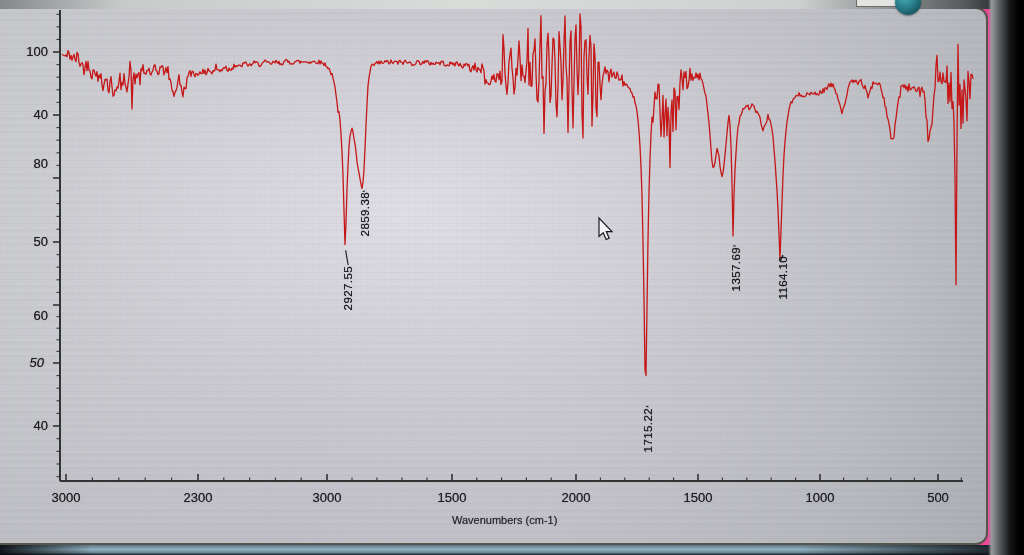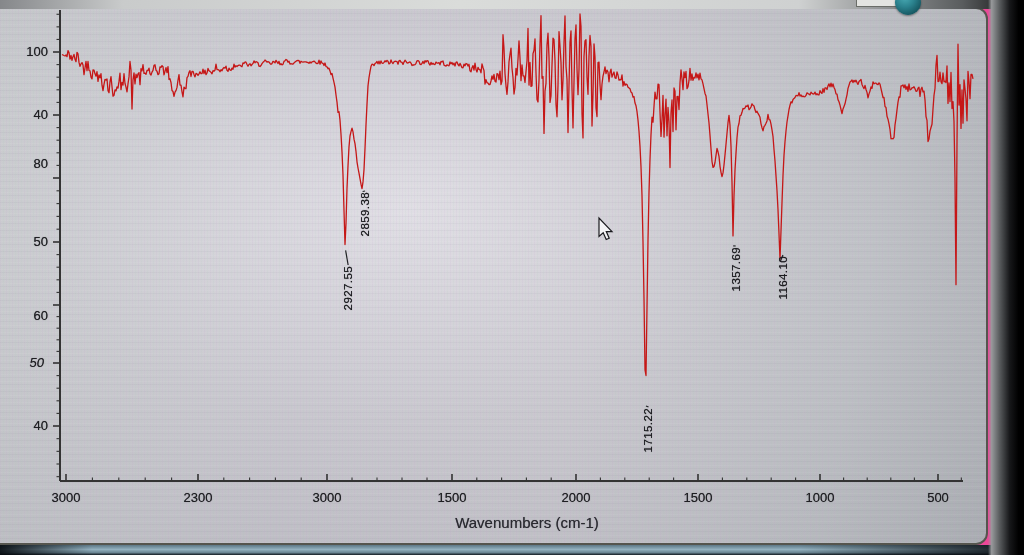--- a/index.html
+++ b/index.html
@@ -23,22 +23,22 @@
   .bottom-strip{position:absolute;left:0;top:545px;width:1024px;height:10px;
     background:
       linear-gradient(90deg, rgba(4,8,12,0.9) 0%, rgba(4,8,12,0) 9%, rgba(4,8,12,0) 78%, rgba(4,8,12,0.92) 100%),
       linear-gradient(180deg,#5d7886 0%,#93b1bf 45%,#6c8795 75%,#121a20 100%);}
   .right-bezel{position:absolute;left:988px;top:0;width:36px;height:555px;
     background:linear-gradient(90deg, rgba(151,153,155,0) 0%, #97999b 10%, #595c5e 32%, #17181a 60%, #000 85%);}
   #chart{position:absolute;left:0;top:0;pointer-events:none;}
   .ticklabel{position:absolute;color:#1e1e22;font-size:13px;text-shadow:0 0 0.7px rgba(50,50,55,0.85);white-space:nowrap;}
   .ylab{width:40px;text-align:right;}
   .xlab{transform:translateX(-50%);}
-  .axis-title{position:absolute;left:452px;top:514px;width:150px;text-align:center;
-    color:#2a2a30;font-size:15px;text-shadow:0 0 0.7px rgba(60,60,70,0.8);}
+  .axis-title{position:absolute;left:452px;top:514px;width:150px;
+    color:#2a2a30;font-size:11px;text-shadow:0 0 0.7px rgba(60,60,70,0.8);}
   .peak-label{position:absolute;writing-mode:vertical-rl;transform:rotate(180deg);
     color:#1b1b1f;font-size:11.5px;letter-spacing:0.4px;text-shadow:0 0 0.7px rgba(45,45,50,0.9);white-space:nowrap;}
   .cursor-svg{position:absolute;left:0;top:0;pointer-events:none;}
 </style>
 </head>
 <body>
 
 <div class="screenshot">
   <div class="panel"></div>
 

